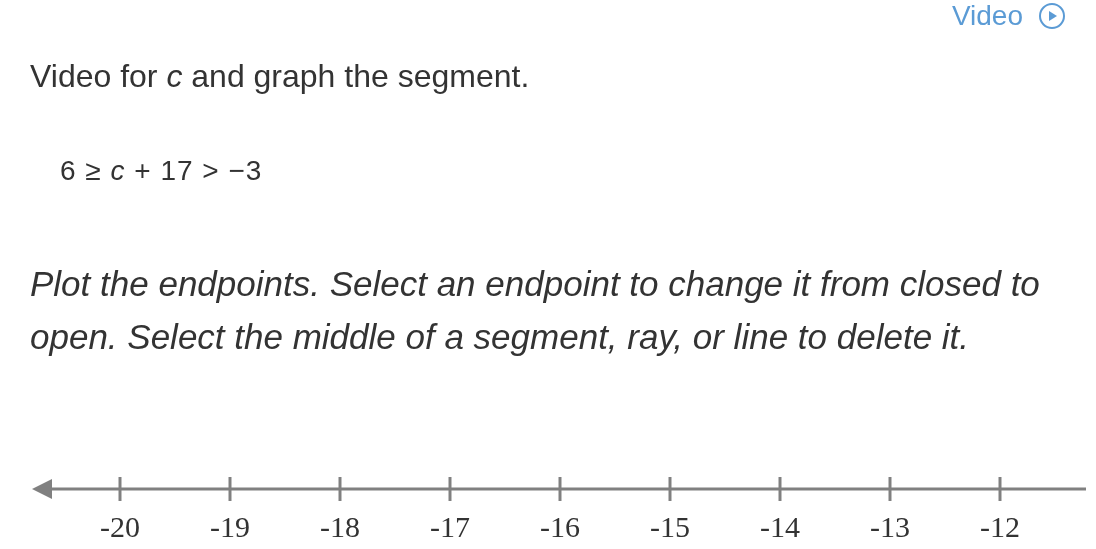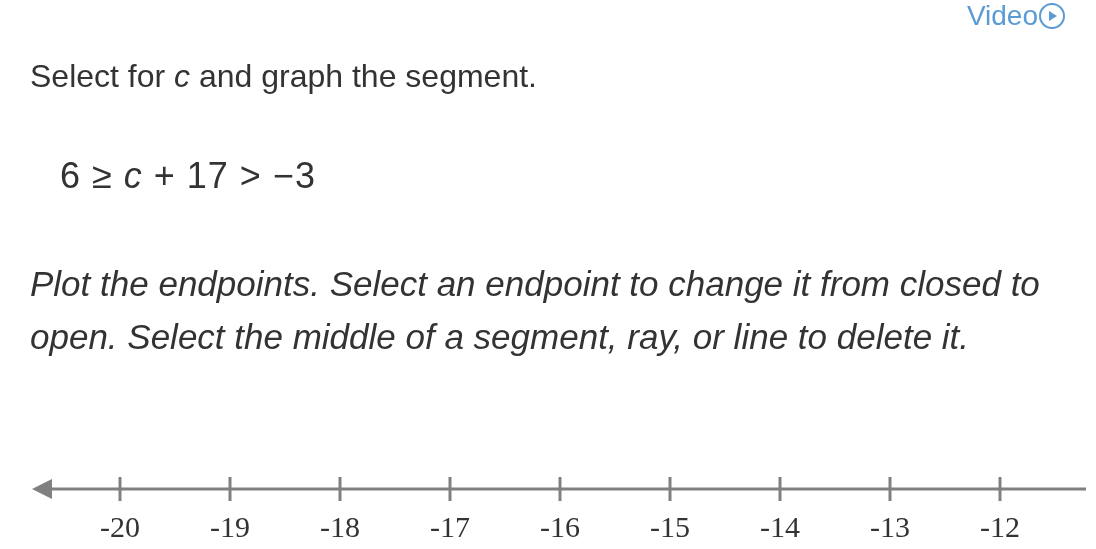--- a/index.html
+++ b/index.html
@@ -16,42 +16,42 @@
       overflow: hidden;
     }
     .video-link {
       position: absolute;
       top: 0px;
       right: 30px;
       color: #5b9bd5;
       font-size: 28px;
       display: flex;
       align-items: center;
-      gap: 0;
+      gap: 15px;
     }
     .video-link .play-icon {
       display: inline-flex;
       align-items: center;
       justify-content: center;
     }
     .question-text {
       position: absolute;
       top: 58px;
       left: 30px;
       font-size: 32px;
       color: #333333;
     }
     .question-text .var {
       font-style: italic;
     }
     .inequality {
       position: absolute;
       top: 155px;
       left: 60px;
-      font-size: 36px;
+      font-size: 28px;
       color: #333333;
       letter-spacing: 1px;
     }
     .inequality .var {
       font-style: italic;
     }
     .instruction-text {
       position: absolute;
       top: 258px;
       left: 30px;
@@ -79,21 +79,21 @@
   <span>Video</span>
   <span class="play-icon">
     <svg width="28" height="28" viewBox="0 0 28 28">
       <circle cx="14" cy="14" r="12" fill="none" stroke="#5b9bd5" stroke-width="2"></circle>
       <polygon points="11,9 11,19 19,14" fill="#5b9bd5"></polygon>
     </svg>
   </span>
 </div>
 
 <div class="question-text">
-  <span>Select for </span><span class="var">c</span><span> and graph the segment.</span>
+  <span>Video for </span><span class="var">c</span><span> and graph the segment.</span>
 </div>
 
 <div class="inequality">
   <span>6 ≥ </span><span class="var">c</span><span> + 17 &gt; −3</span>
 </div>
 
 <div class="instruction-text">
   <span>Plot the endpoints. Select an endpoint to change it from closed to open. Select the middle of a segment, ray, or line to delete it.</span>
 </div>
 

